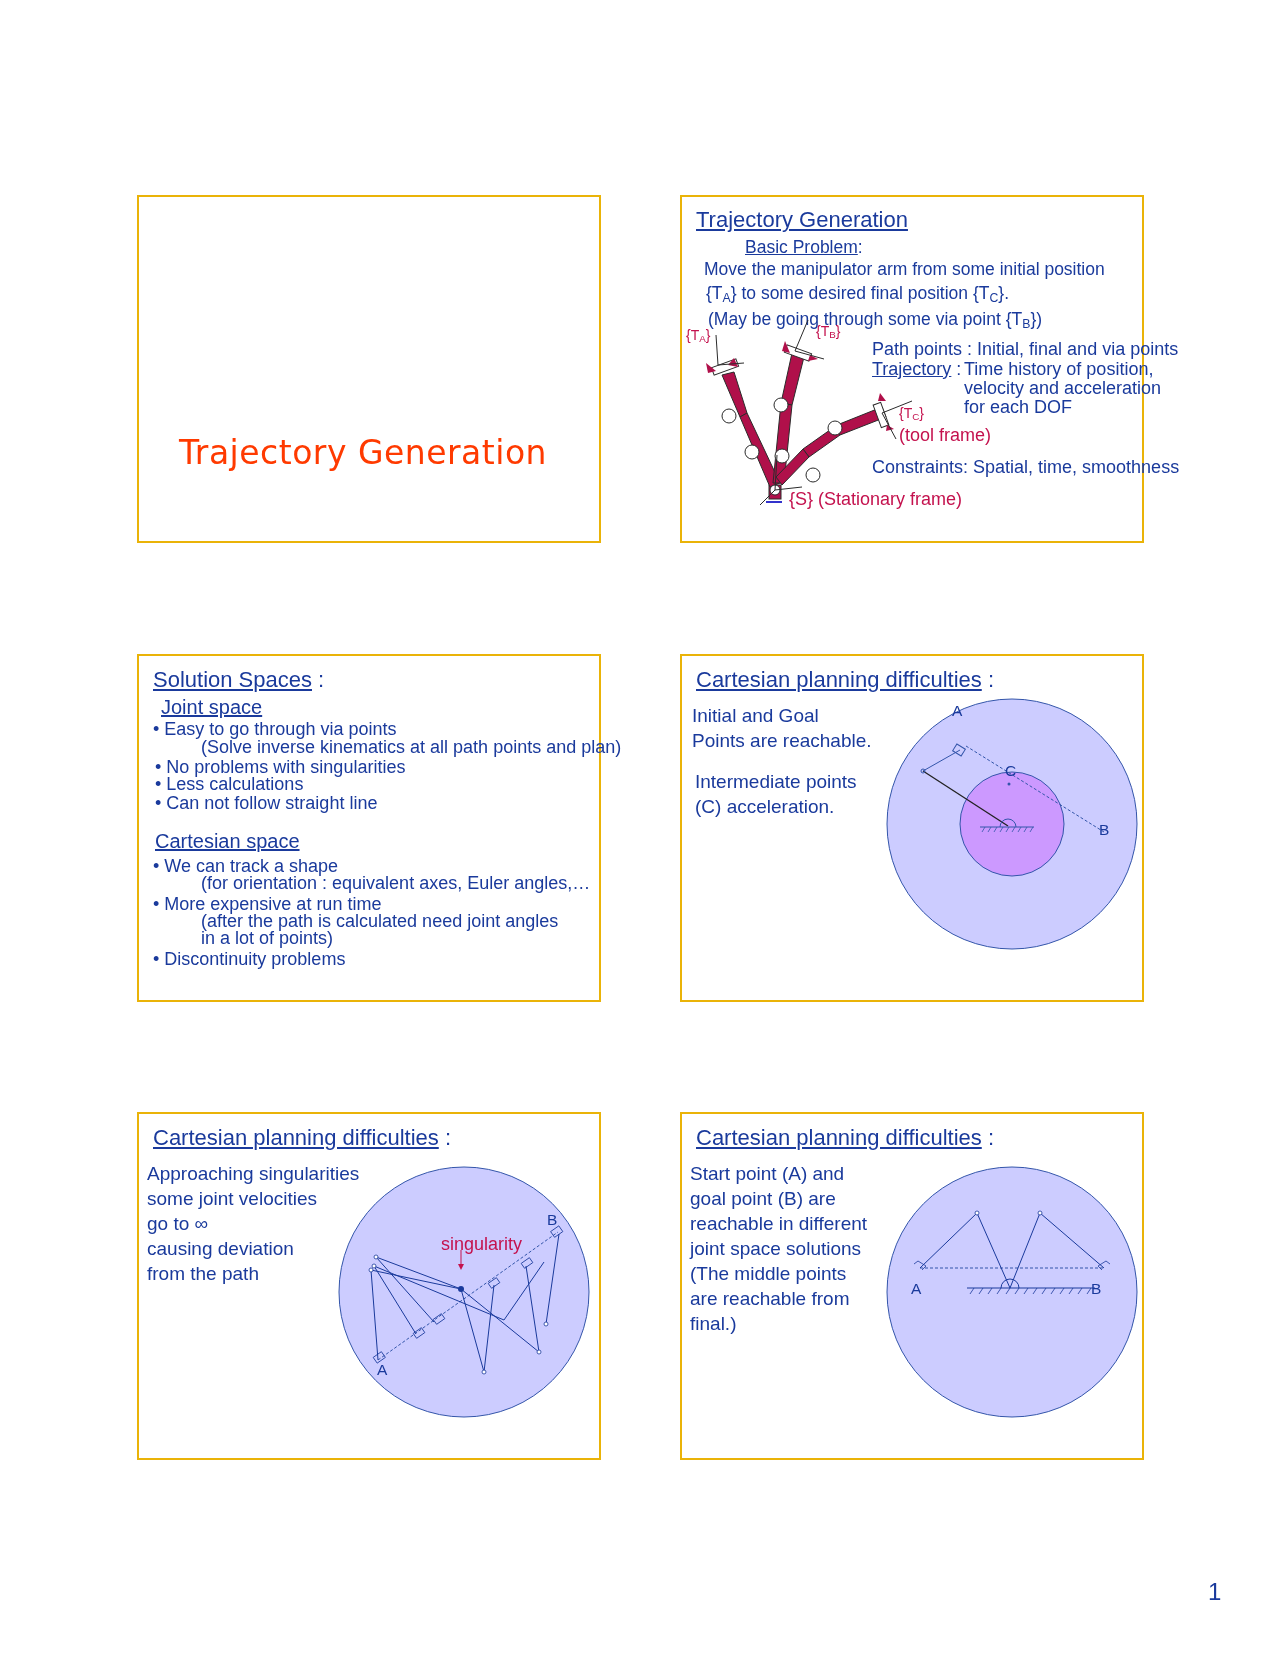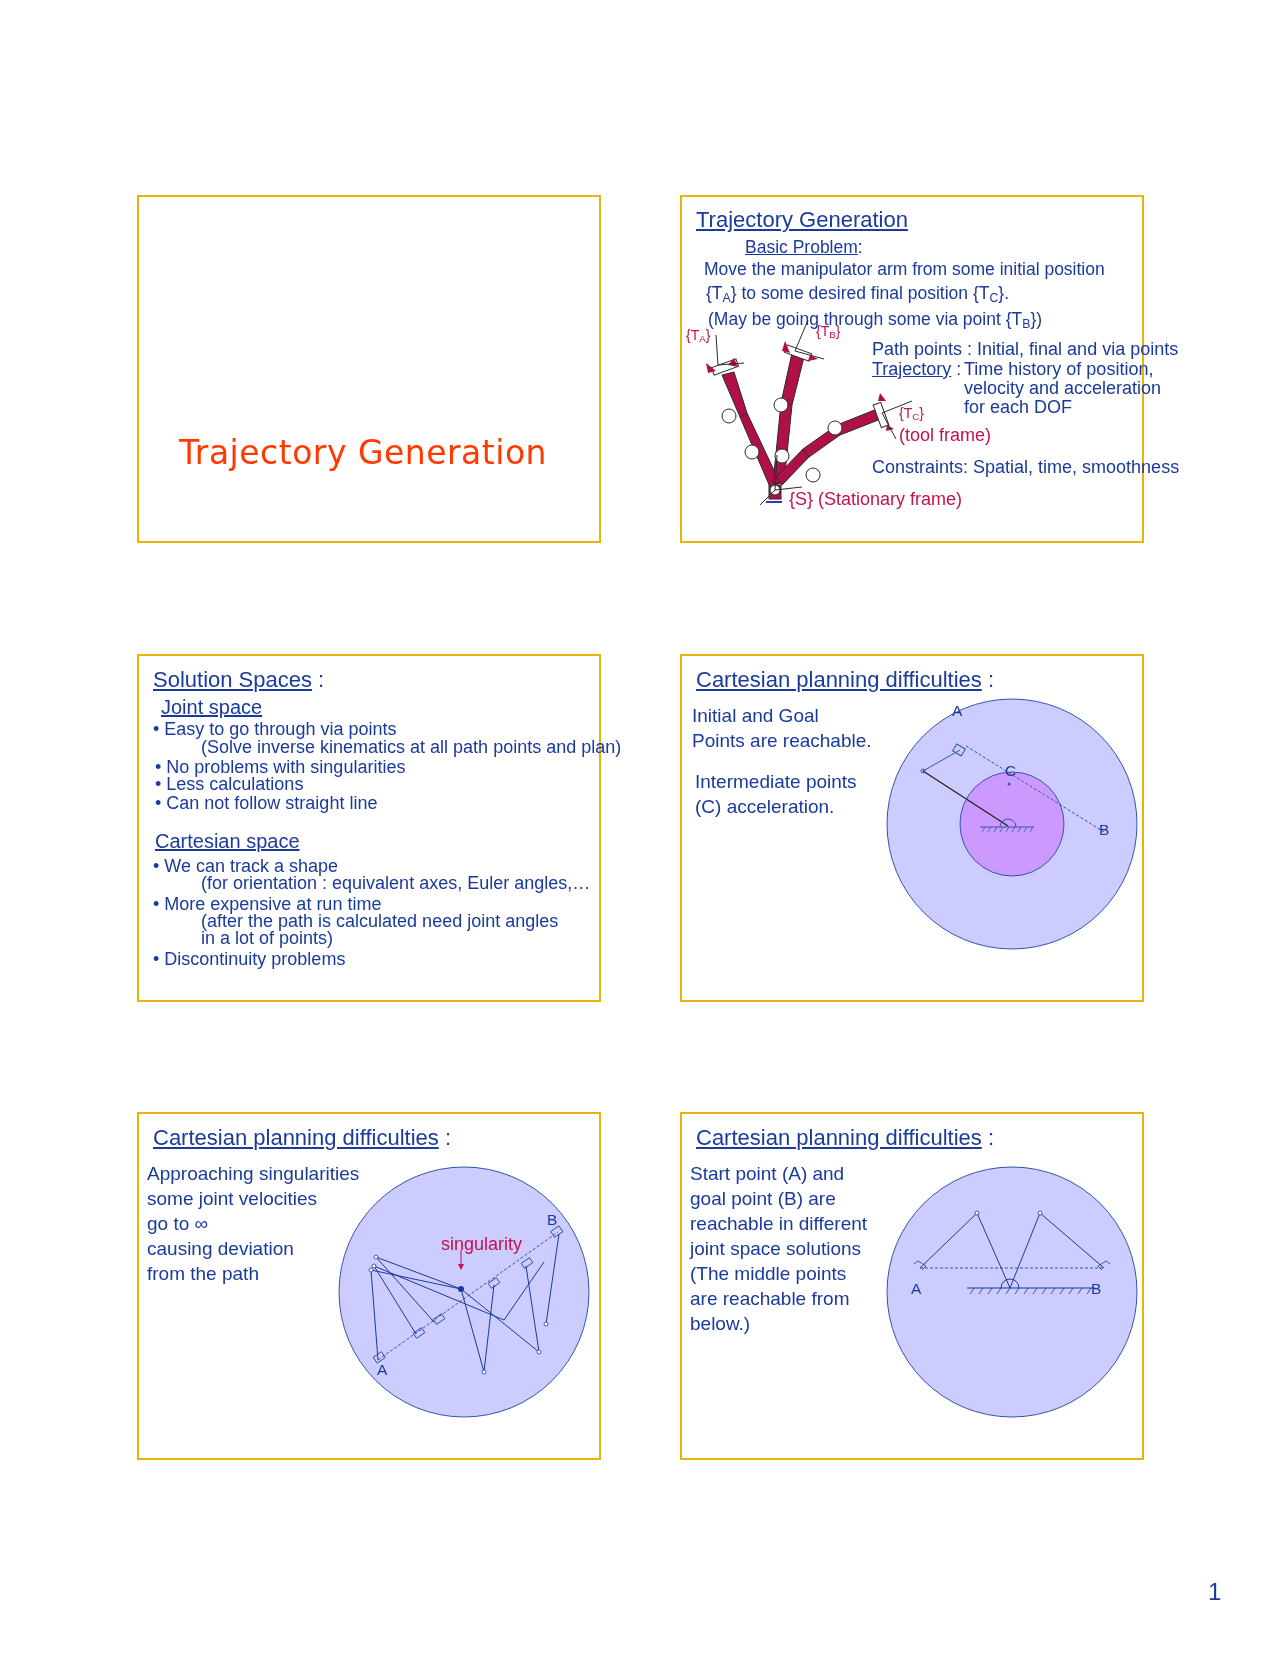--- a/index.html
+++ b/index.html
@@ -218,21 +218,21 @@
 
 <div class="slide s6">
   <div class="abs h blue" style="left:14px;top:11px;"><span class="u">Cartesian planning difficulties</span><span> :</span></div>
   <div class="abs t19 blue" style="left:8px;top:47px;">
     <div>Start point (A) and</div>
       <div>goal point (B) are</div>
       <div>reachable in different</div>
       <div>joint space solutions</div>
       <div>(The middle points</div>
       <div>are reachable from</div>
-      <div>below.)</div>
+      <div>final.)</div>
   </div>
   <svg width="260" height="300" style="left:200px;top:48px;">
     <circle cx="130" cy="130" r="125" fill="#ccccff" stroke="#3355aa" stroke-width="1"></circle>
     <line x1="38" y1="106" x2="222" y2="106" stroke="#3355aa" stroke-width="1" stroke-dasharray="3,2"></line>
     <g stroke="#1a3a9c" stroke-width="1" fill="none">
       <line x1="38" y1="106" x2="95" y2="51"></line>
       <line x1="95" y1="51" x2="128" y2="126"></line>
       <line x1="128" y1="126" x2="158" y2="51"></line>
       <line x1="158" y1="51" x2="222" y2="106"></line>
       <path d="M119,126 A9,9 0 0 1 137,126"></path>

